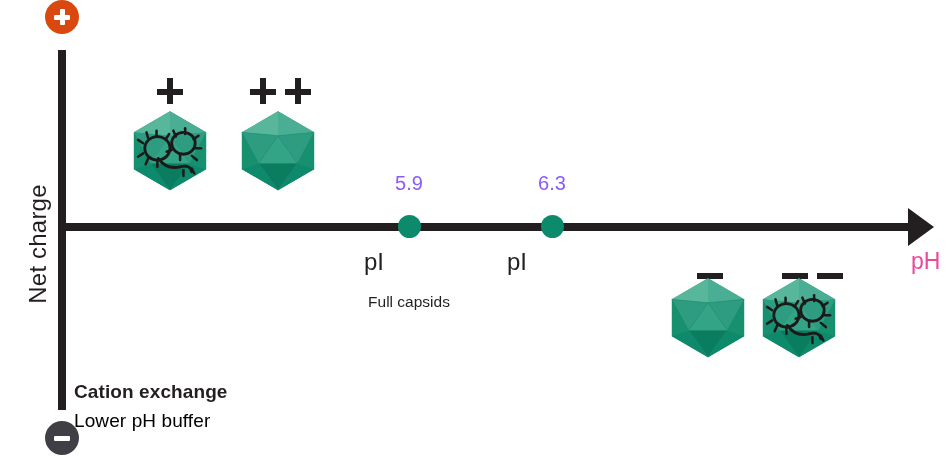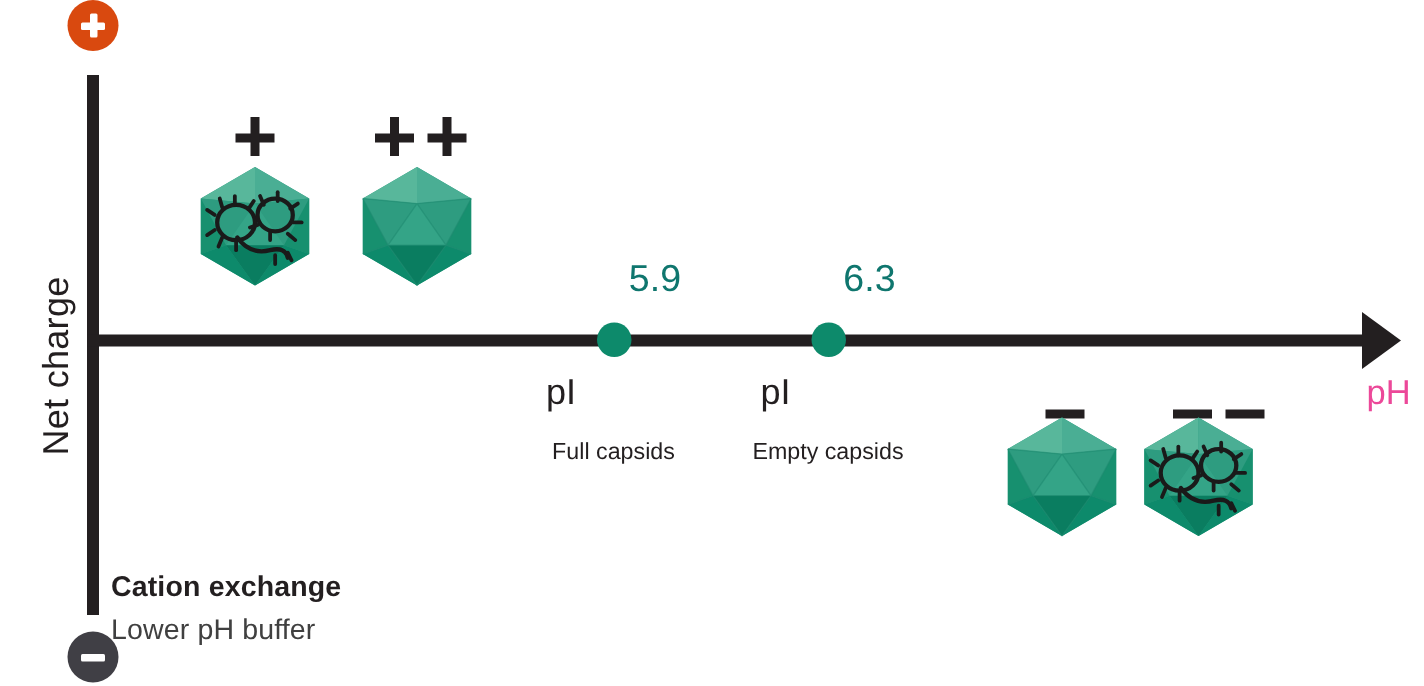--- a/index.html
+++ b/index.html
@@ -44,38 +44,38 @@
   }
   .x-label{
     position:absolute;left:911px;top:248px;font-size:23px;color:#ec4899;
   }
 
   
   .pi-dot{
     position:absolute;width:23px;height:23px;border-radius:50%;
     background:#0d8a6b;
   }
-  .pi-value{position:absolute;font-size:25px;color:#0f766e;text-align:right;width:90px;}
+  .pi-value{position:absolute;font-size:20px;color:#8b5cf6;text-align:center;width:90px;}
   .pi-word{position:absolute;font-size:24px;color:#231f20;text-align:left;width:90px;}
   .pi-sub{position:absolute;font-size:15.5px;color:#231f20;text-align:center;width:150px;margin-top:10px;}
 
   
   .capsid{position:absolute;width:84px;height:84px;}
   .capsid svg{display:block;width:100%;height:100%;}
 
   
   .sign{position:absolute;display:flex;gap:9px;align-items:center;}
   .sign .pm{position:relative;width:26px;height:26px;}
   .sign .pm .h{position:absolute;left:0;top:10.5px;width:26px;height:6px;background:#231f20;}
   .sign .pm .v{position:absolute;left:10px;top:0;width:6px;height:26px;background:#231f20;}
 
   
   .method{position:absolute;text-align:left;width:300px;}
   .method .title{font-size:19px;font-weight:bold;color:#231f20;letter-spacing:.1px;}
-  .method .sub{font-size:19px;color:#404040;margin-top:7px;letter-spacing:.1px;}
+  .method .sub{font-size:19px;color:#000000;margin-top:7px;letter-spacing:.1px;}
 </style>
 </head>
 <body>
 
 <div class="stage">
 
   <div class="axis-y"></div>
   <div class="axis-x"></div>
   <div class="axis-arrow"></div>
 
@@ -178,21 +178,20 @@
   </div>
 
   <div class="pi-value" style="left:364px;top:172px;">5.9</div>
   <div class="pi-dot" style="left:398px;top:215px;"></div>
   <div class="pi-word" style="left:364px;top:248px;">pI</div>
   <div class="pi-sub" style="left:334px;top:283px;">Full capsids</div>
 
   <div class="pi-value" style="left:507px;top:172px;">6.3</div>
   <div class="pi-dot" style="left:541px;top:215px;"></div>
   <div class="pi-word" style="left:507px;top:248px;">pI</div>
-  <div class="pi-sub" style="left:477px;top:283px;">Empty capsids</div>
 
   <div class="sign" style="left:697px;top:262px;">
     <span class="pm">
         <i class="h"></i>
       </span>
   </div>
 
   <div class="capsid" style="left:666px;top:275px;">
     <svg viewBox="0 0 100 100">
       <polygon points="50,4 93,29 93,73 50,98 7,73 7,29" fill="#2e9c80"></polygon>

